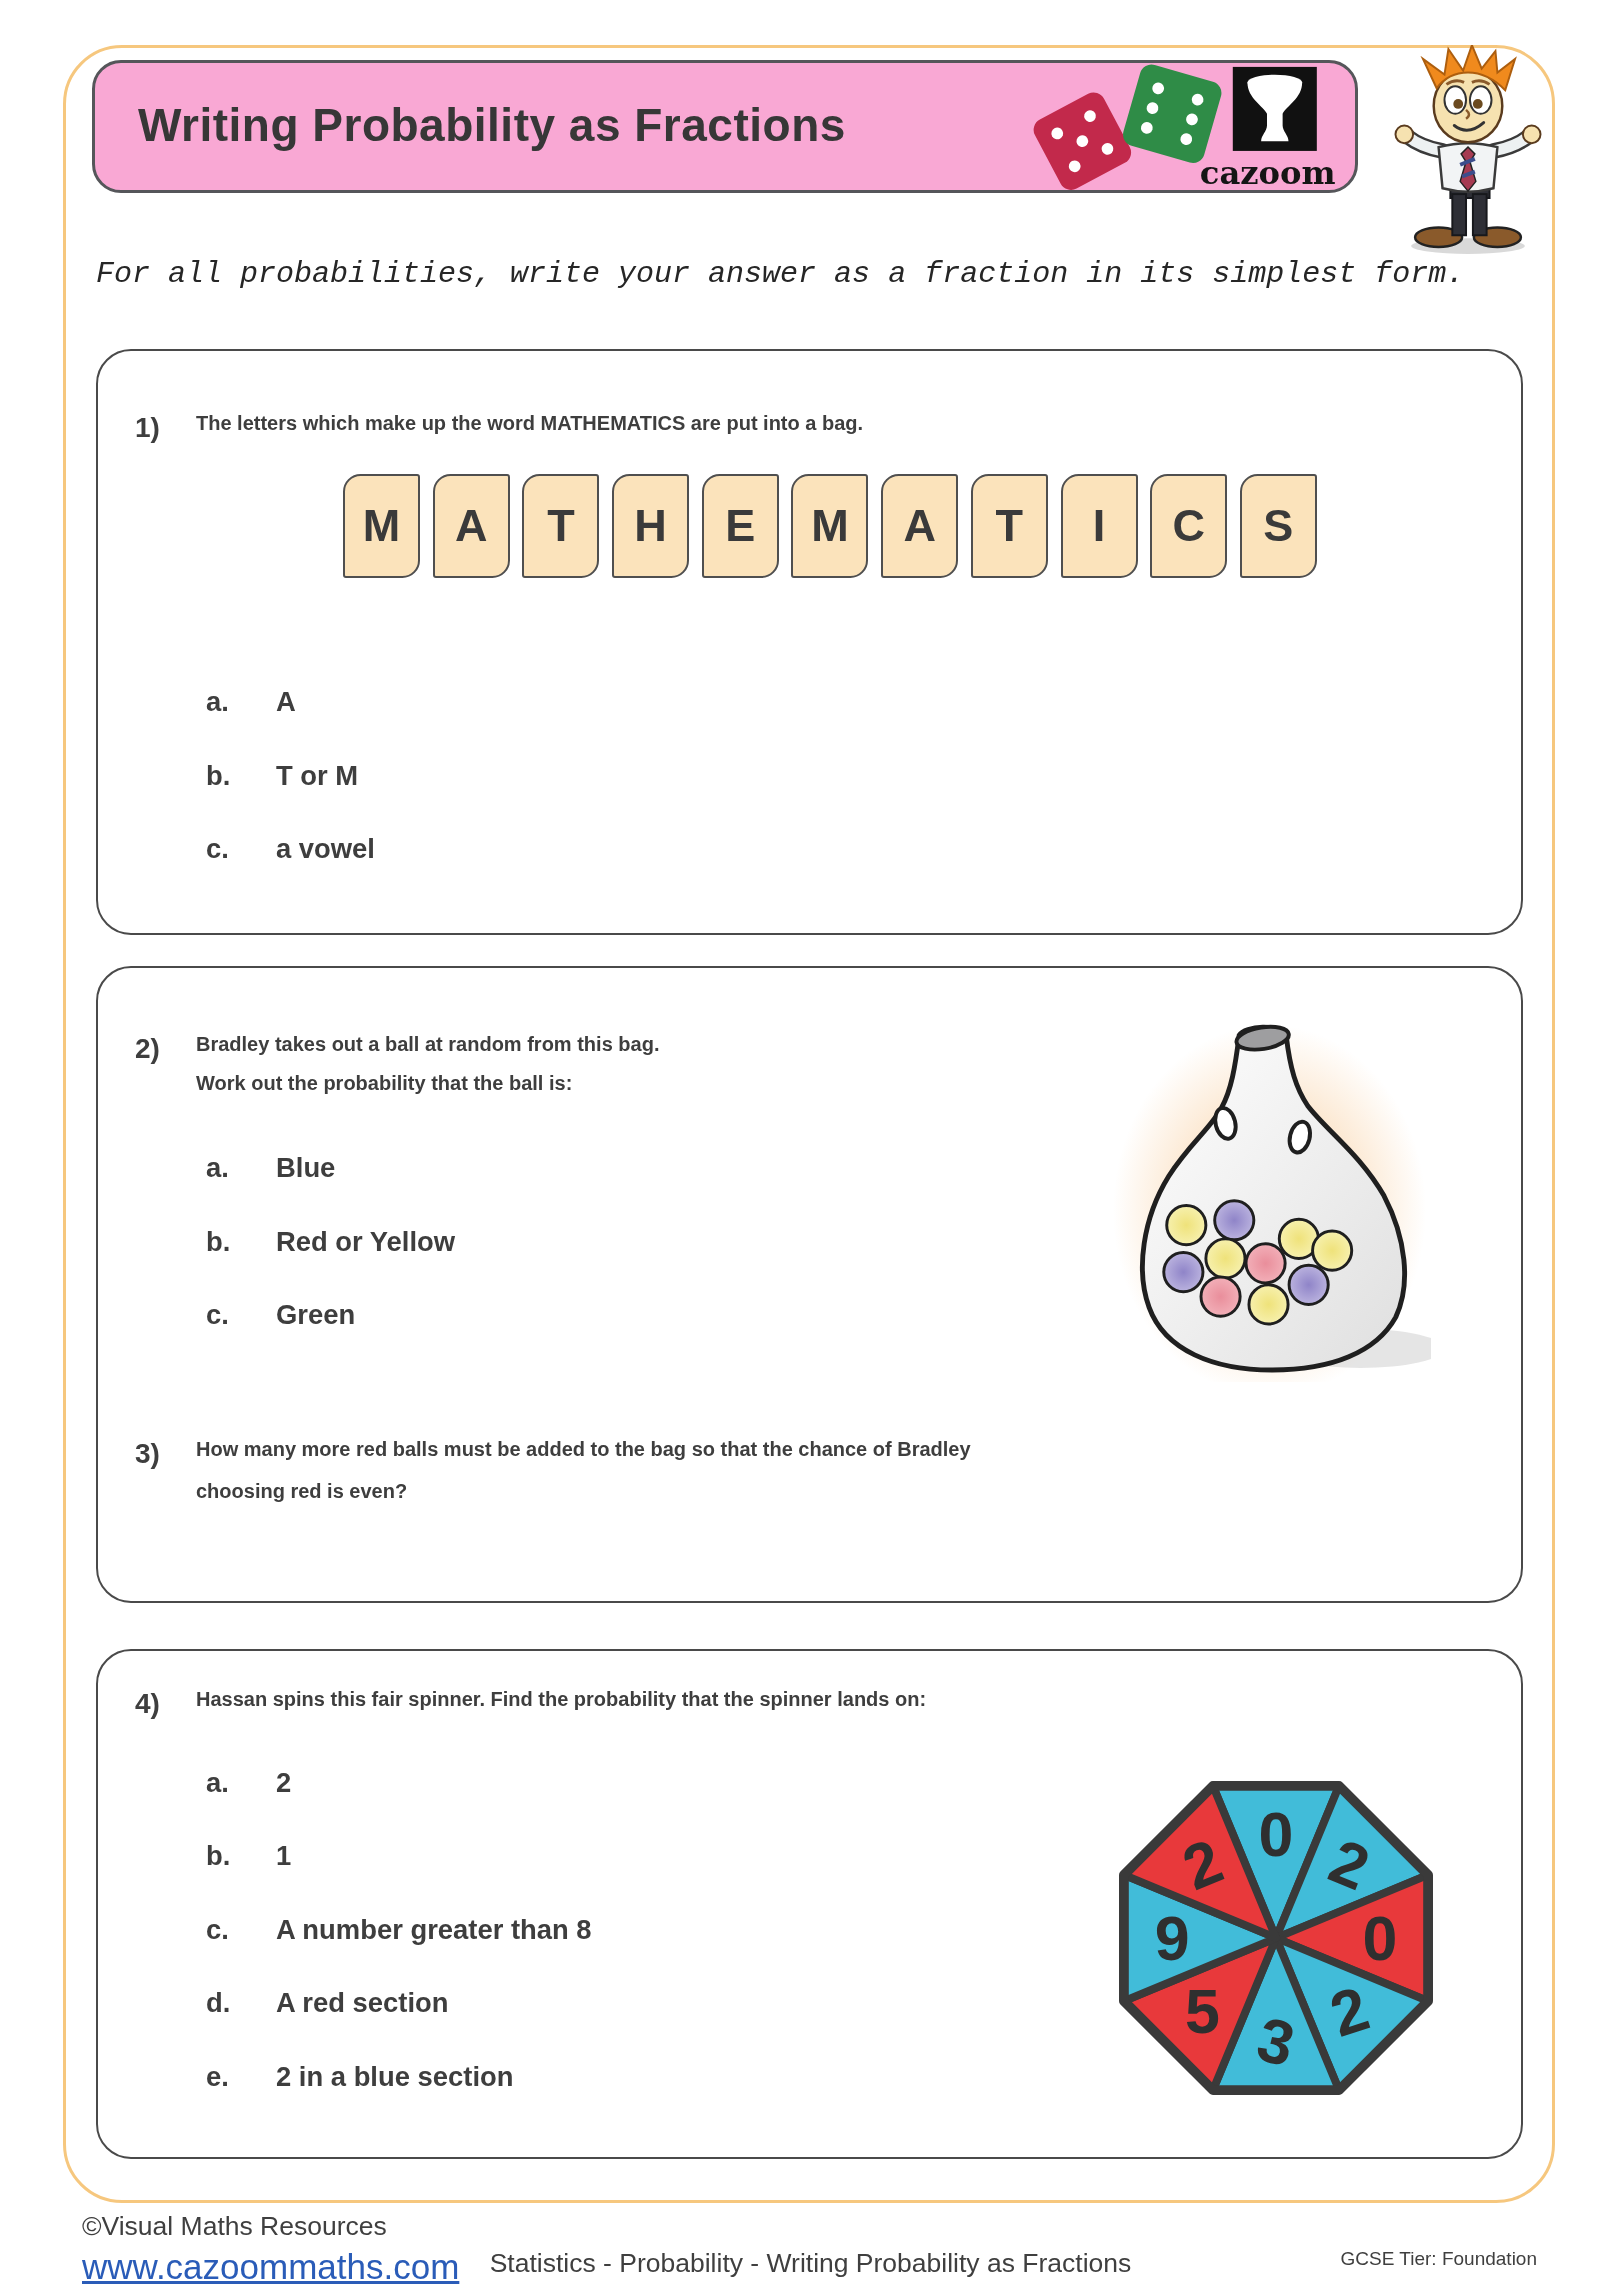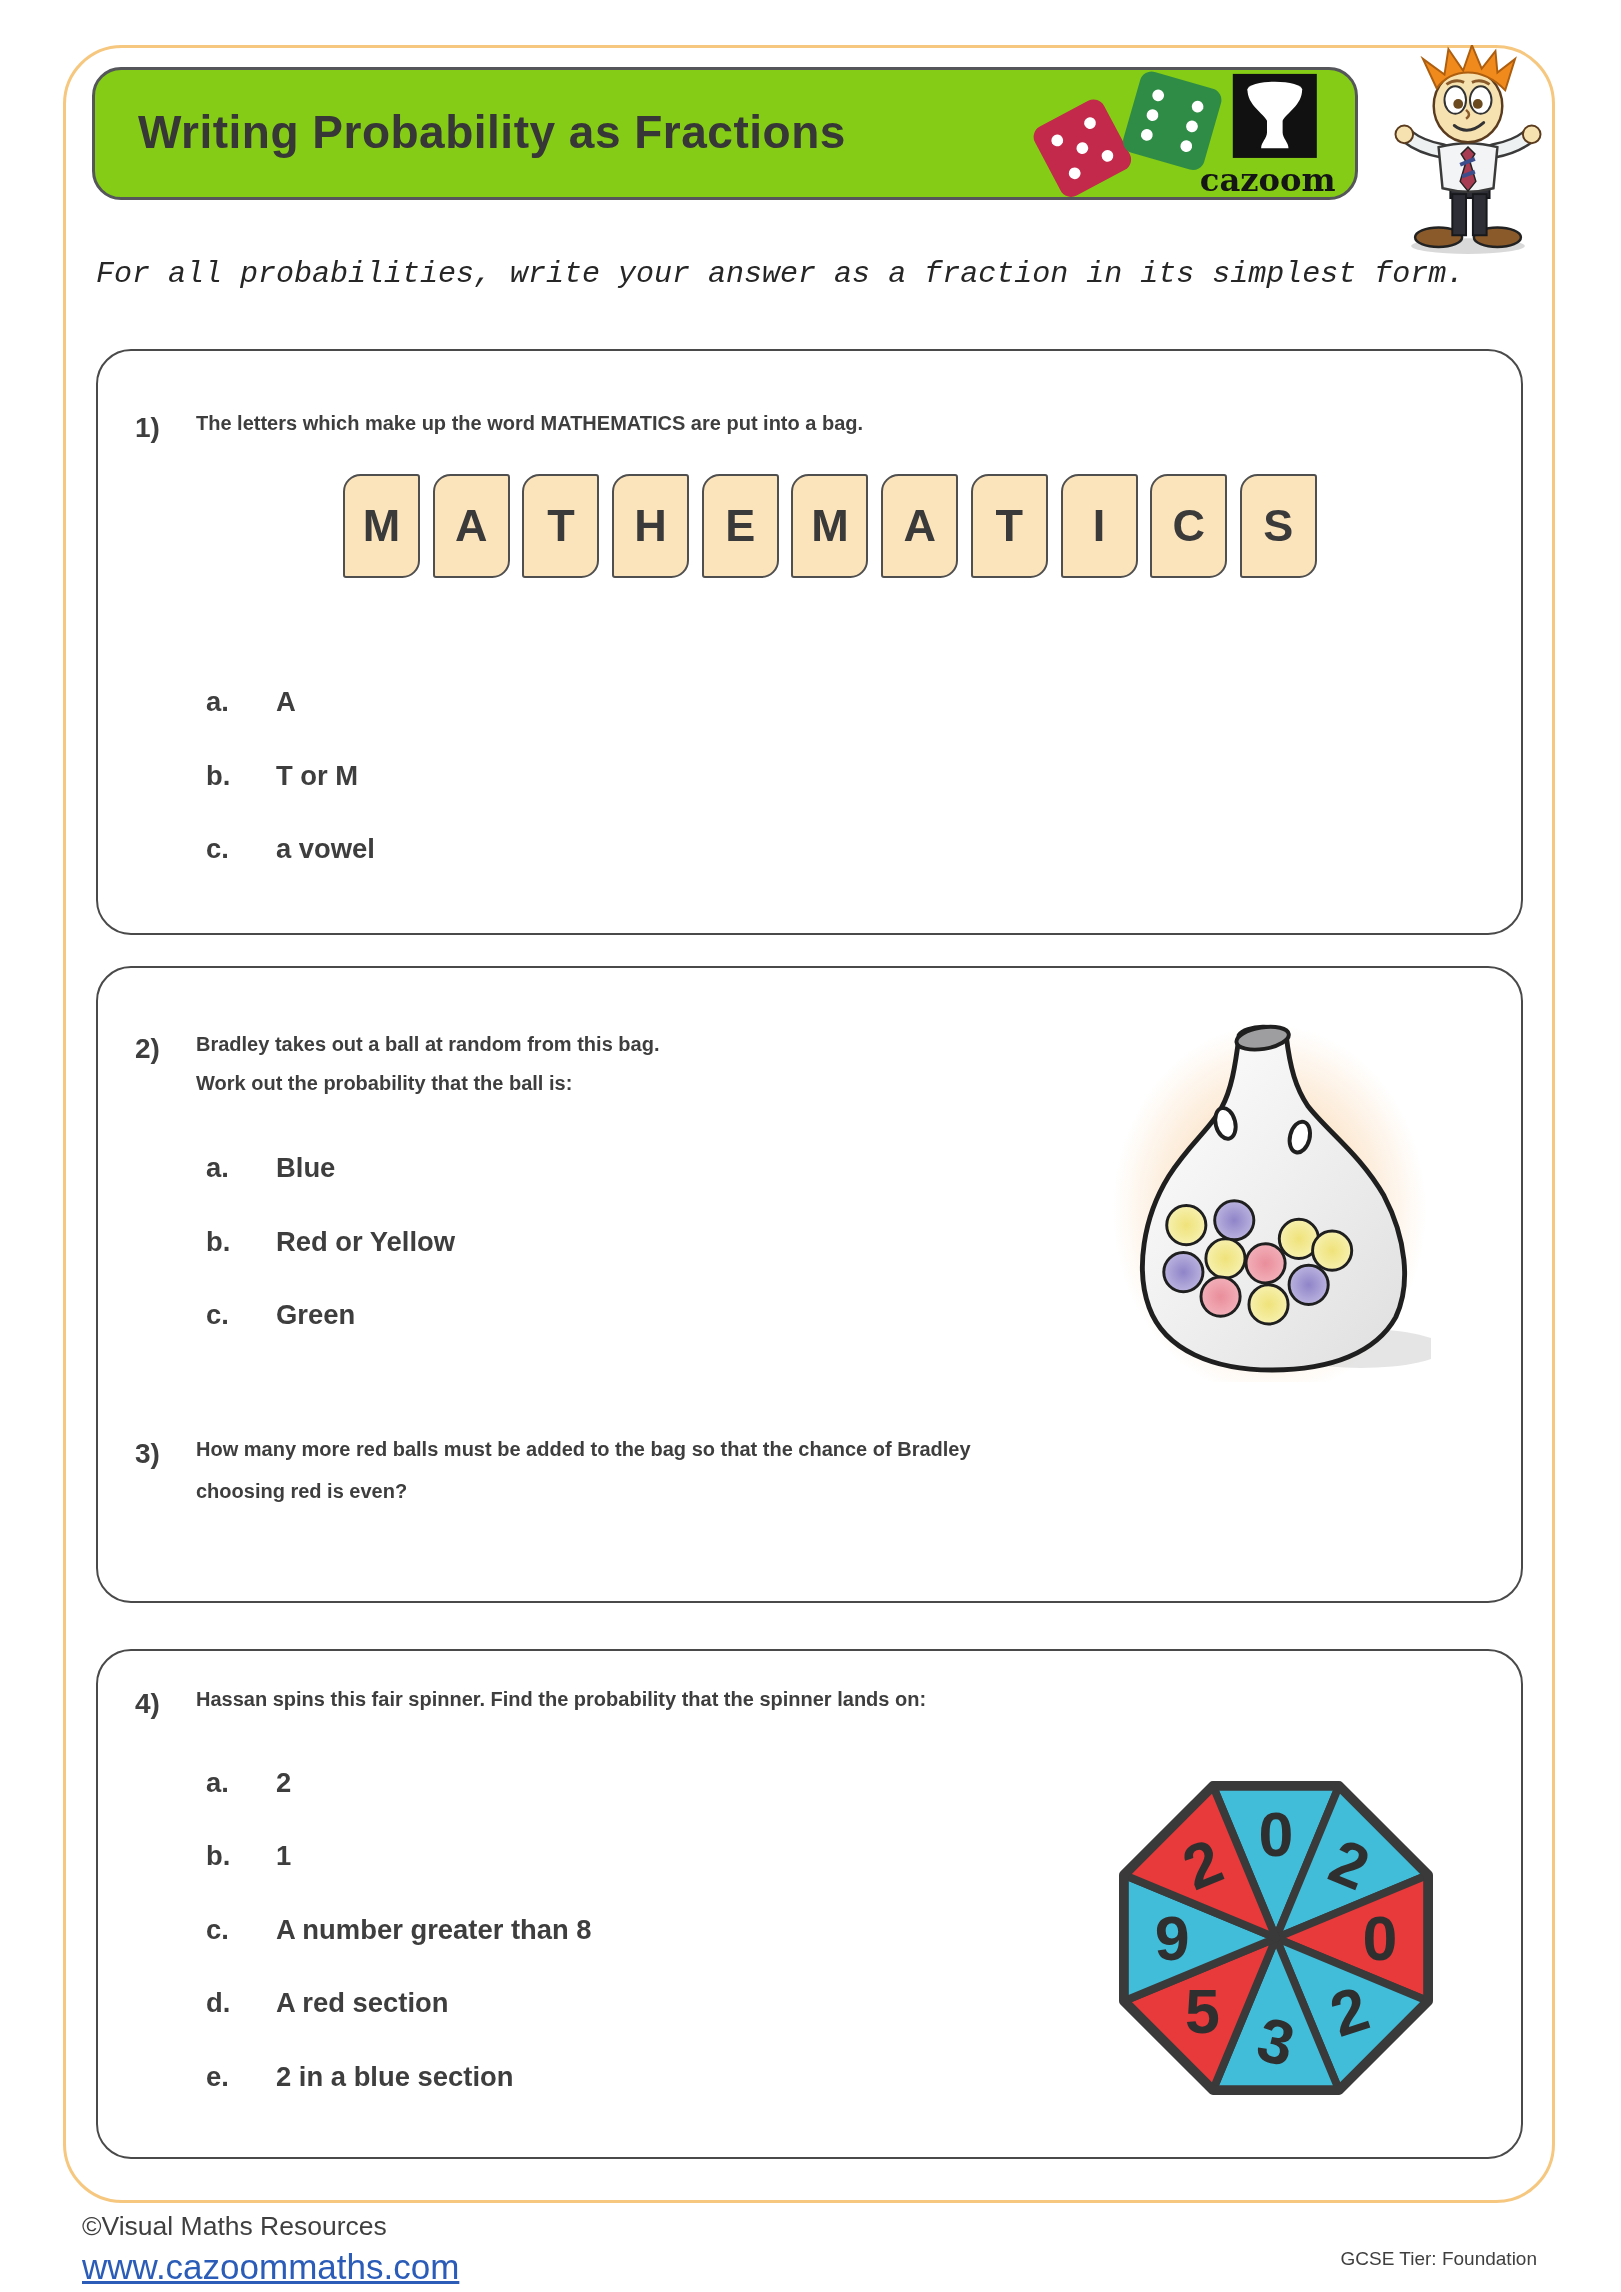--- a/index.html
+++ b/index.html
@@ -4,22 +4,22 @@
 <style>
   html,body{margin:0;padding:0;background:#ffffff;}
   .page{position:relative;width:1621px;height:2293px;background:#ffffff;
         font-family:"Liberation Sans",sans-serif;overflow:hidden;color:#3E3E3E;}
 
   
   .page-border{position:absolute;left:63px;top:45px;width:1486px;height:2152px;
                border:3.9px solid #F6C77E;border-radius:59px;}
 
   
-  .title-box{position:absolute;left:92px;top:67px;width:1260px;height:127px;
-             background:#84cc16;border:3.9px solid #55565A;border-radius:29px;}
+  .title-box{position:absolute;left:92px;top:60px;width:1260px;height:127px;
+             background:#f9a8d4;border:3.9px solid #55565A;border-radius:29px;}
   .title{position:absolute;left:43px;top:35px;font-size:46px;font-weight:700;
          color:#373737;letter-spacing:0.5px;white-space:nowrap;}
   .dice-logo{position:absolute;right:15.7px;top:0;}
   .logo-text{font-family:"DejaVu Serif",serif;font-weight:bold;font-size:33px;fill:#151515;}
 
   .mascot{position:absolute;left:1370px;top:45px;}
 
   .instruction{position:absolute;left:96px;top:257px;font-family:Liberation Mono, monospace;
                font-style:italic;font-size:30px;color:#262626;}
 
@@ -274,16 +274,17 @@
         <text class="spinner-digit" x="0" y="128" transform="rotate(14 0 106)">3</text>
         <text class="spinner-digit" x="-75" y="97">5</text>
         <text class="spinner-digit" x="-106" y="22">9</text>
         <text class="spinner-digit" x="-75" y="-53" transform="rotate(-22 -75 -75)">2</text>
       </g>
     </svg>
   </div>
 
   <div class="foot-copy">©Visual Maths Resources</div>
   <a class="foot-link">www.cazoommaths.com</a>
+  <div class="foot-center">Statistics - Probability - Writing Probability as Fractions</div>
   <div class="foot-right">GCSE Tier: Foundation</div>
 
 </div>
 
 
 </body></html>

